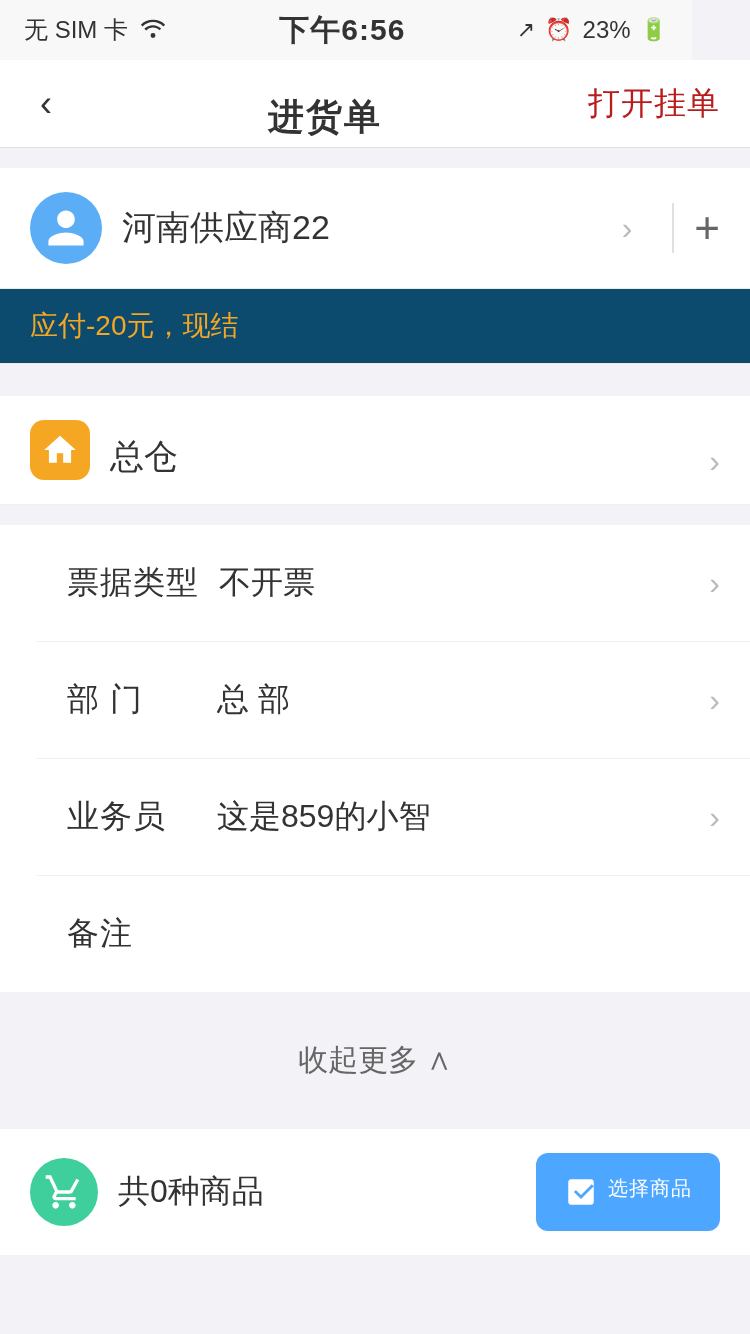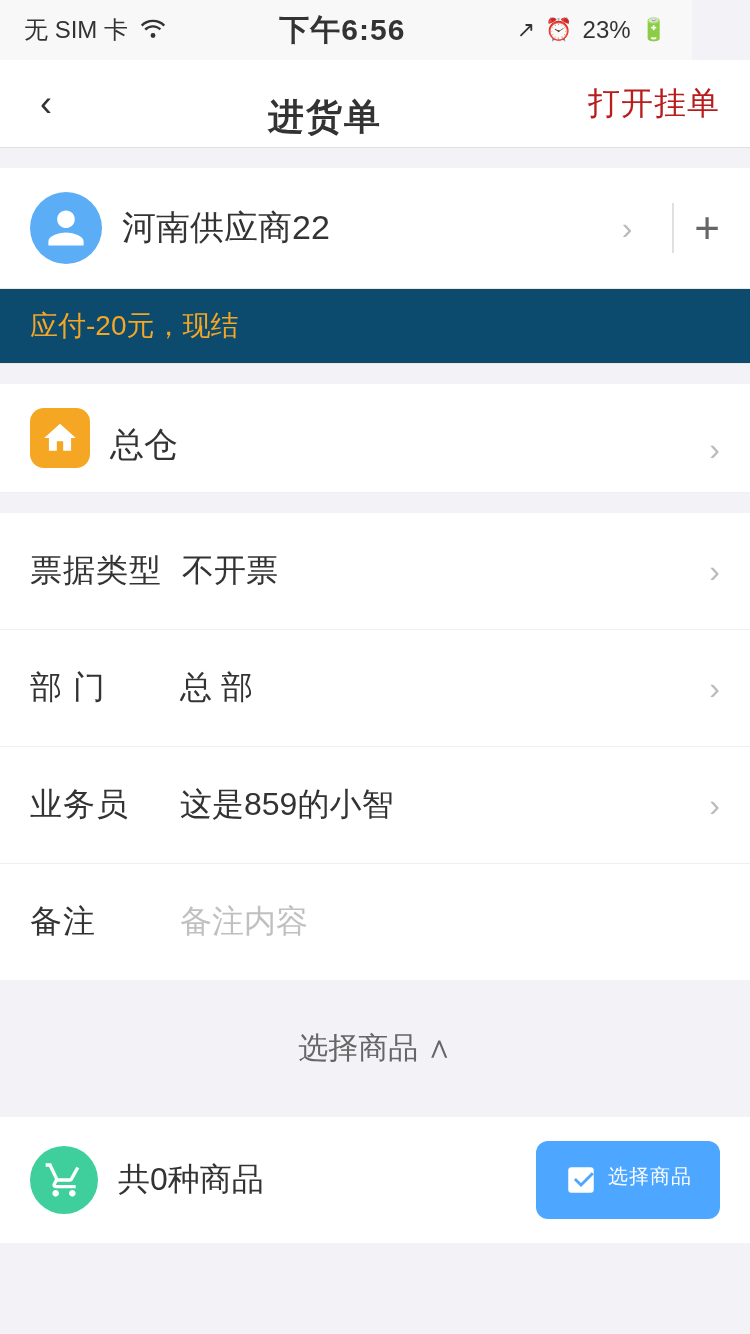--- a/index.html
+++ b/index.html
@@ -75,21 +75,21 @@
 
     
     .section-divider {
       height: 20px;
       background: #f2f2f7;
     }
 
     
     .content-block {
       background: #fff;
-      margin-bottom: 0;
+      margin-bottom: 12px;
     }
 
     
     .supplier-row {
       display: flex;
       align-items: center;
       padding: 24px 30px;
       background: #fff;
     }
     .supplier-avatar {
@@ -171,20 +171,21 @@
     }
     .row-arrow {
       font-size: 32px;
       color: #bbb;
     }
 
     
     .form-section {
       background: #fff;
       margin-top: 20px;
+      padding-left: 37px;
     }
     .form-row {
       display: flex;
       align-items: center;
       padding: 36px 30px;
       border-bottom: 1px solid #f0f0f0;
       min-height: 100px;
     }
     .form-row:last-child {
       border-bottom: none;
@@ -342,25 +343,24 @@
   </div>
 
   <div class="form-row">
     <span class="form-label">业务员</span>
     <span class="form-value">这是859的小智</span>
     <span class="row-arrow">›</span>
   </div>
 
   <div class="form-row">
     <span class="form-label">备注</span>
-    <span class="form-value form-placeholder">备注内容</span>
-  </div>
-</div>
-
-<div class="collapse-row">选择商品 ∧</div>
+  </div>
+</div>
+
+<div class="collapse-row">收起更多 ∧</div>
 
 <div class="product-bar">
   <div class="product-icon-wrap">
     <svg viewBox="0 0 24 24" xmlns="http://www.w3.org/2000/svg">
       <path d="M7 18c-1.1 0-2 .9-2 2s.9 2 2 2 2-.9 2-2-.9-2-2-2zm10 0c-1.1 0-2 .9-2 2s.9 2 2 2 2-.9 2-2-.9-2-2-2zM7.17 14.75L7.2 14.6l.9-1.6h7.45c.75 0 1.41-.41 1.75-1.03l3.86-7.01L19.42 4h-.01l-1.1 2-2.76 5H8.53l-.13-.27L6.16 6l-.95-2-.94-2H1v2h2l3.6 7.59-1.35 2.45c-.16.28-.25.61-.25.96 0 1.1.9 2 2 2h12v-2H7.42c-.13 0-.25-.11-.25-.25z"></path>
     </svg>
   </div>
   <span class="product-count">共0种商品</span>
   <button class="select-btn">
     <svg viewBox="0 0 24 24" xmlns="http://www.w3.org/2000/svg">

